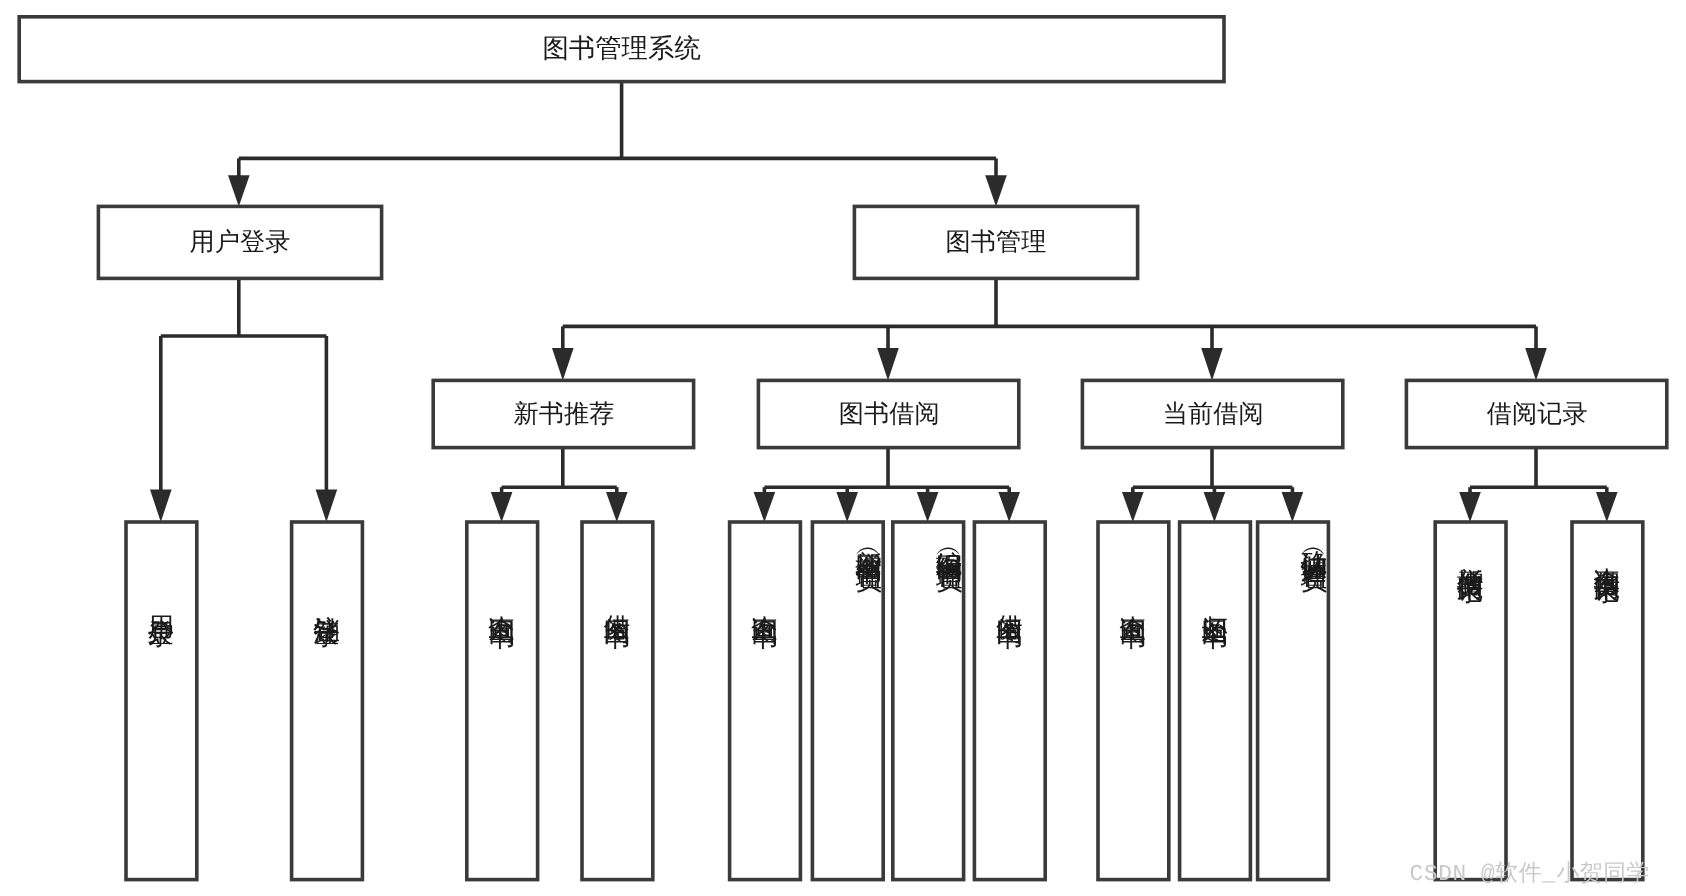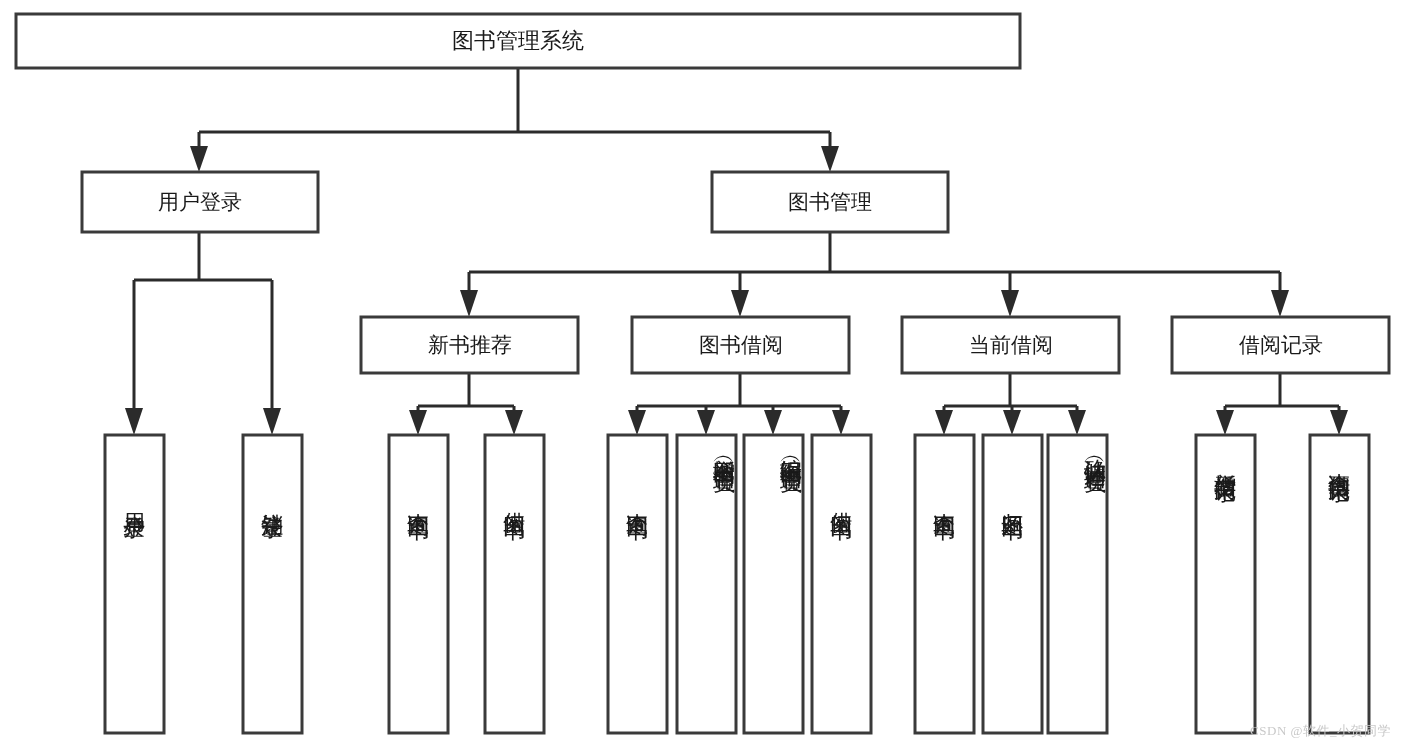--- a/index.html
+++ b/index.html
@@ -64,24 +64,24 @@
     text-orientation: upright;
     letter-spacing: 2px;
     display: flex;
     align-items: center;
     justify-content: flex-start;
     white-space: nowrap;
     pointer-events: none;
   }
   .watermark {
     position: absolute;
-    right: 14px;
+    right: 30px;
     bottom: 7px;
-    font-family: Liberation Serif, serif;
-    font-size: 13px;
+    font-family: Liberation Mono, monospace;
+    font-size: 19px;
     color: #c9c9c9;
     white-space: nowrap;
     letter-spacing: 0.5px;
   }
 </style>
 </head>
 <body>
 
 <div id="diagram-root">
 

